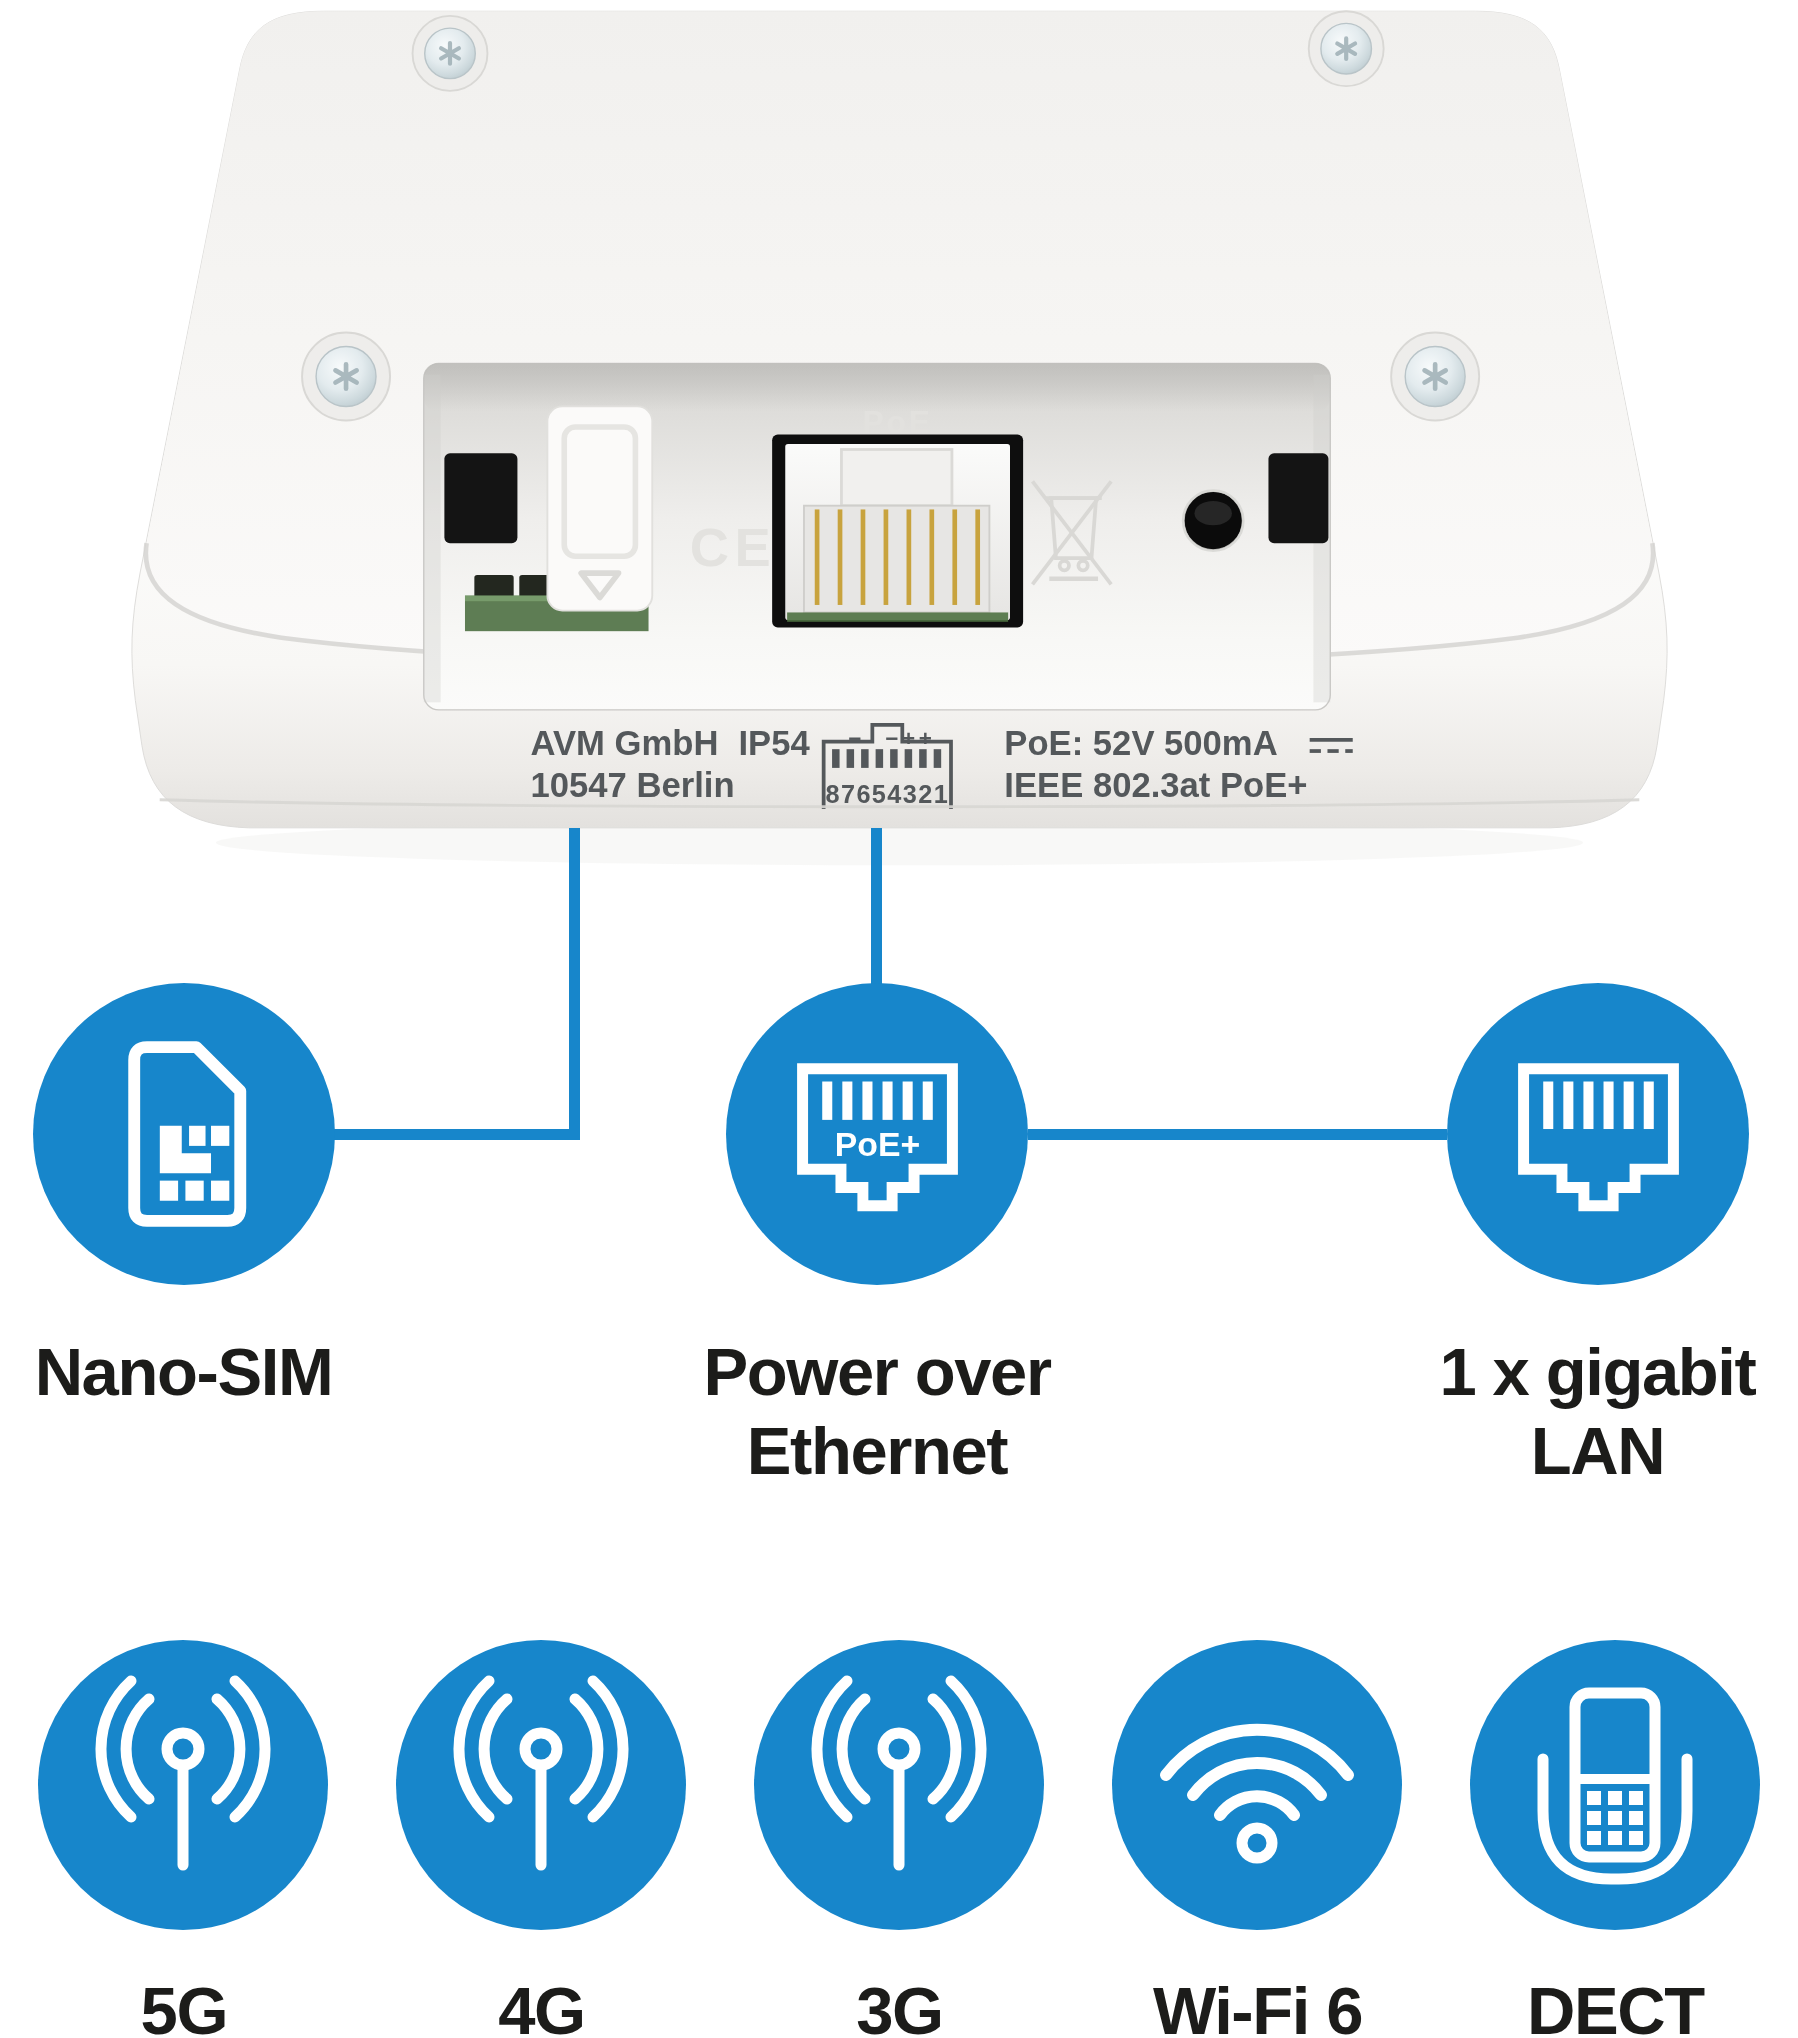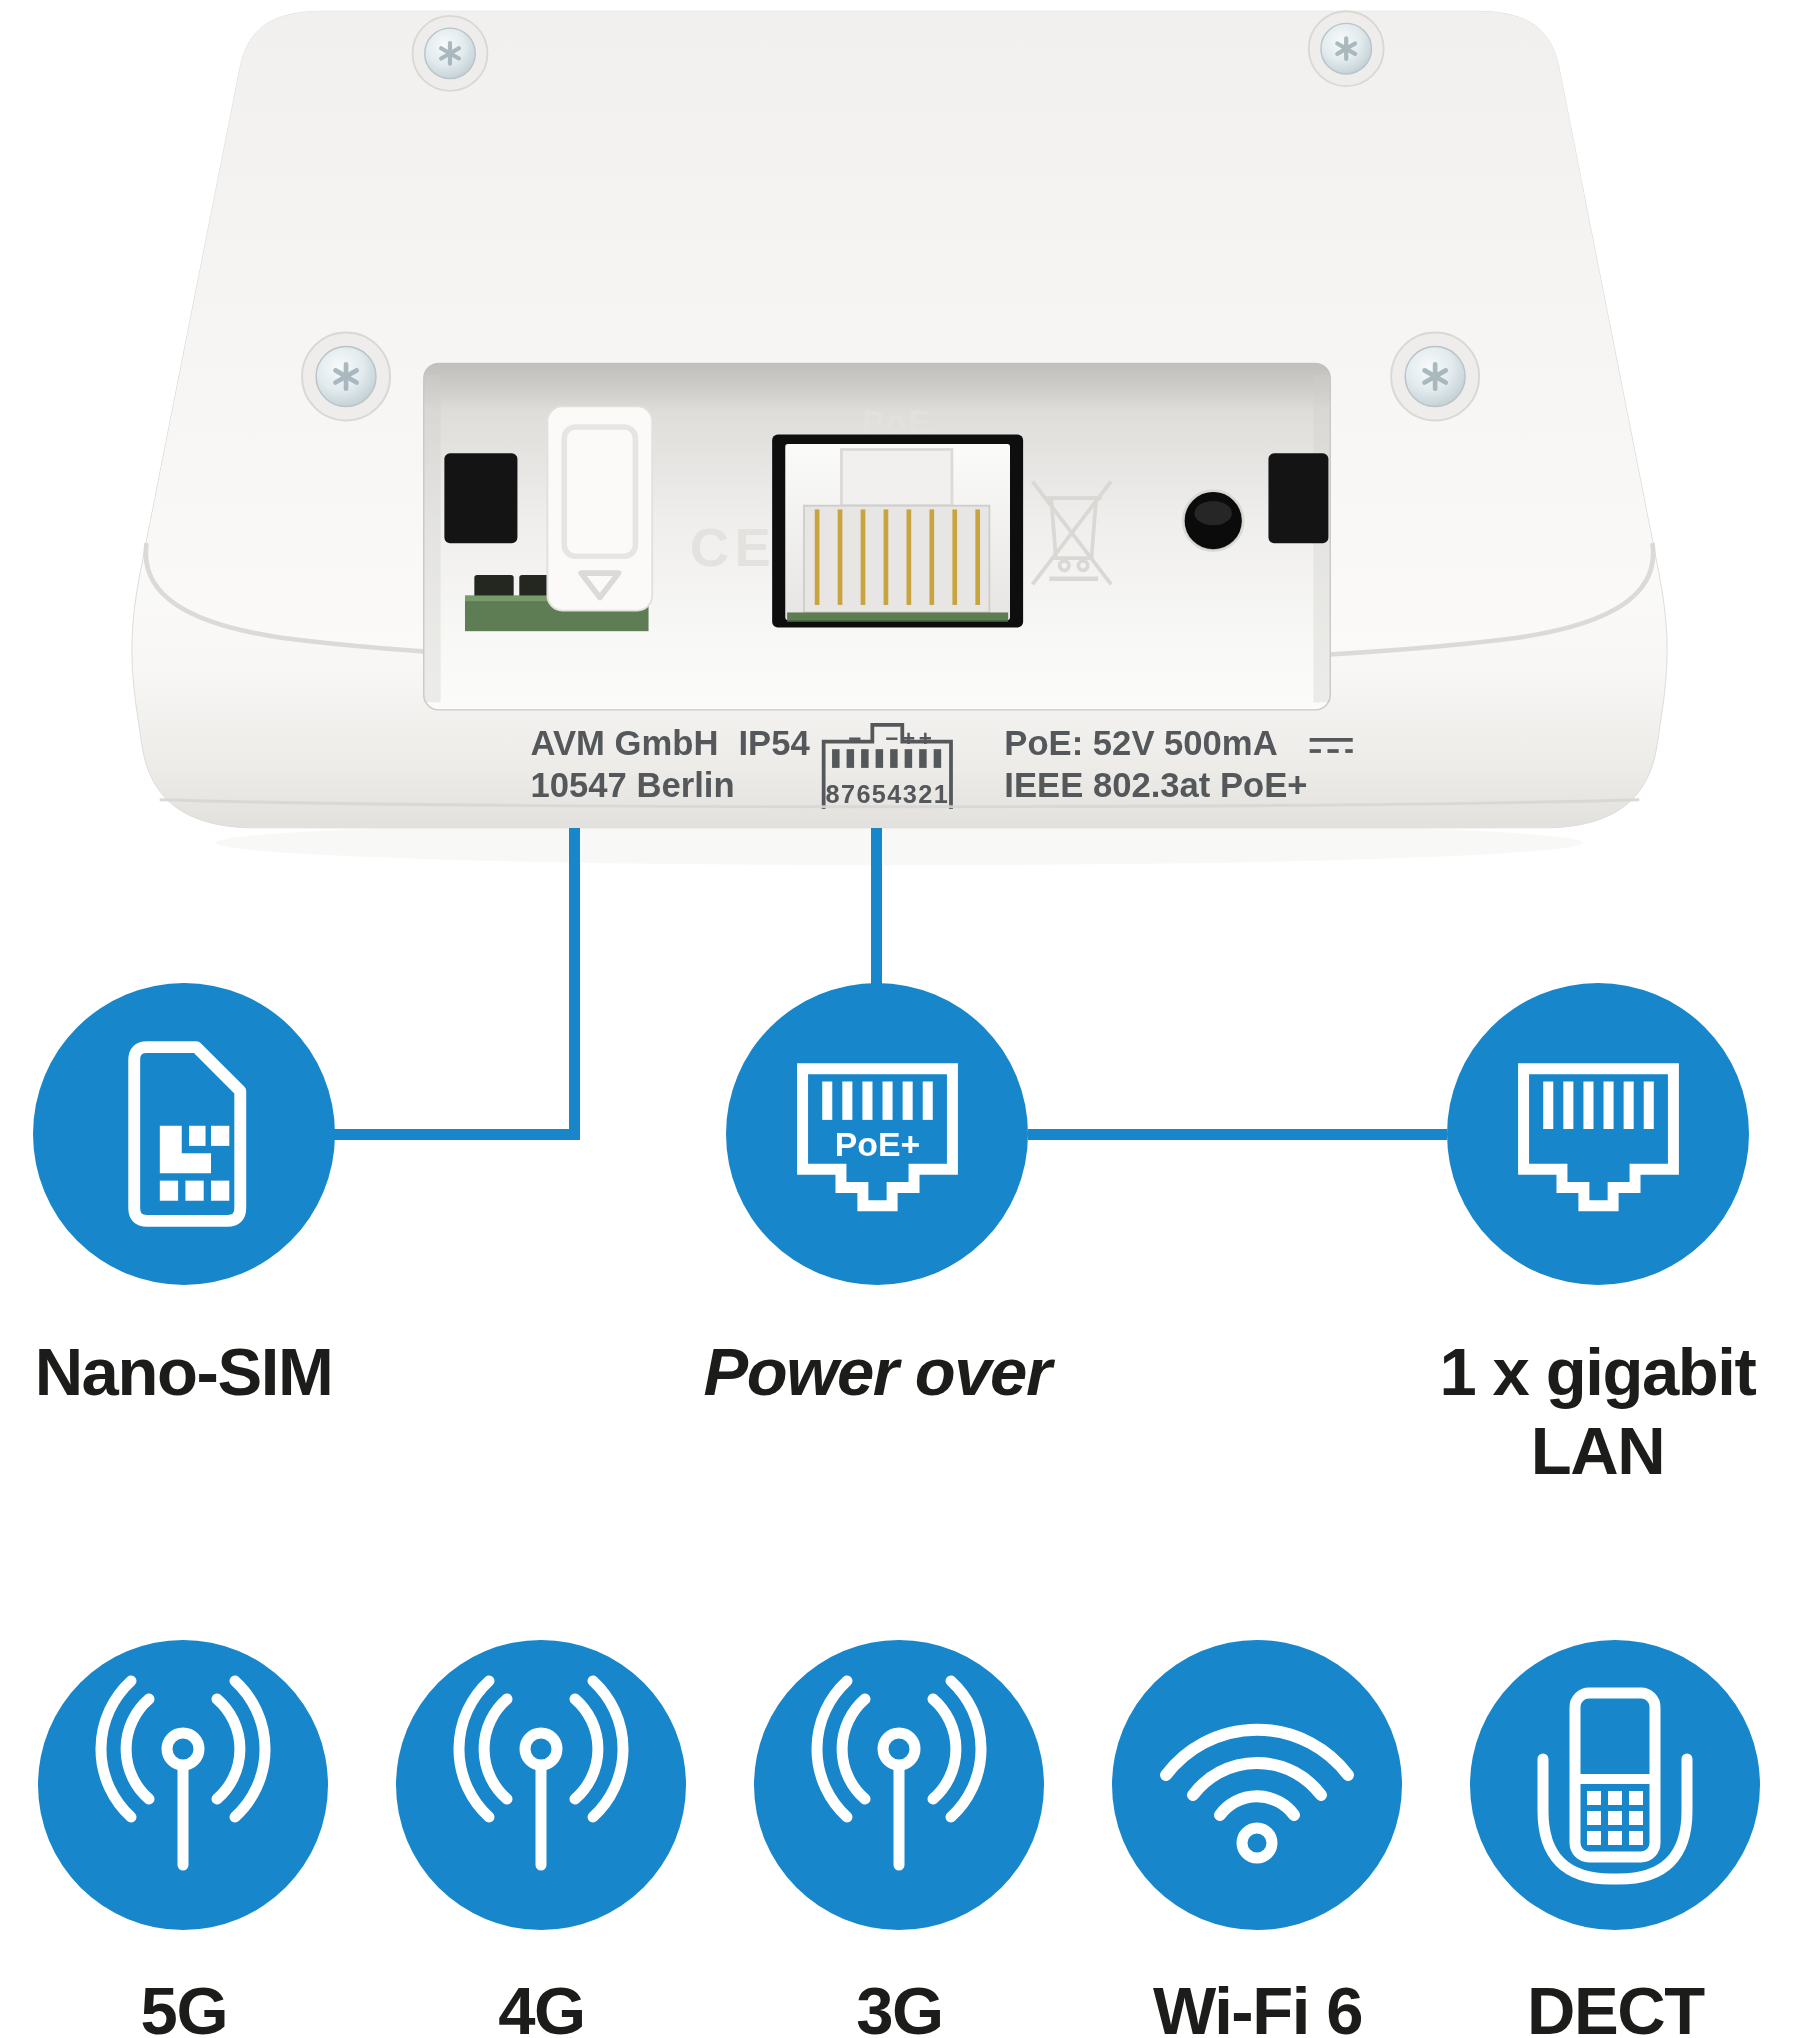--- a/index.html
+++ b/index.html
@@ -228,22 +228,23 @@
           <rect x="5.5" y="-58" width="11" height="52"></rect>
         <rect x="27.5" y="-58" width="11" height="52"></rect>
           <rect x="49.5" y="-58" width="11" height="52"></rect>
       </g>
     </svg>
   </div>
 
   <div class="feat-label" style="left:-60px;top:1332px;width:487px;">
     <div>Nano-SIM</div>
   </div>
-  <div class="feat-label" style="left:596px;top:1332px;width:562px;font-style:italic;">
+  <div class="feat-label" style="left:596px;top:1332px;width:562px;">
     <div>Power over</div>
+    <div>Ethernet</div>
   </div>
   <div class="feat-label" style="left:1354px;top:1332px;width:487px;">
     <div>1 x gigabit</div>
     <div>LAN</div>
   </div>
 
   <div class="circle" style="left:38px;top:1640px;width:290px;height:290px;">
     <svg class="icon-svg" width="220" height="220" viewBox="-110 -110 220 220" fill="none" stroke="#ffffff" stroke-width="11" stroke-linecap="round">
       <circle cx="0" cy="-36" r="16"></circle>
       <line x1="0" y1="-19" x2="0" y2="80"></line>

